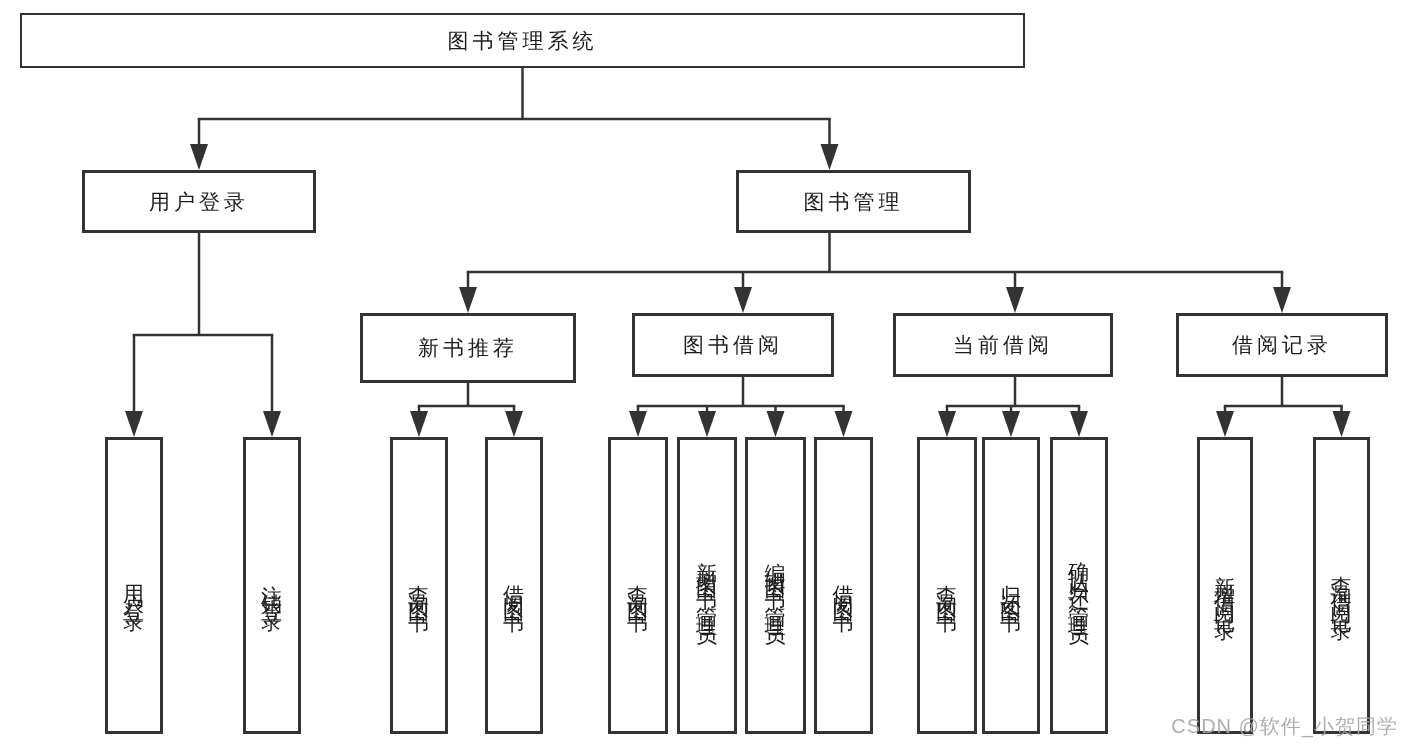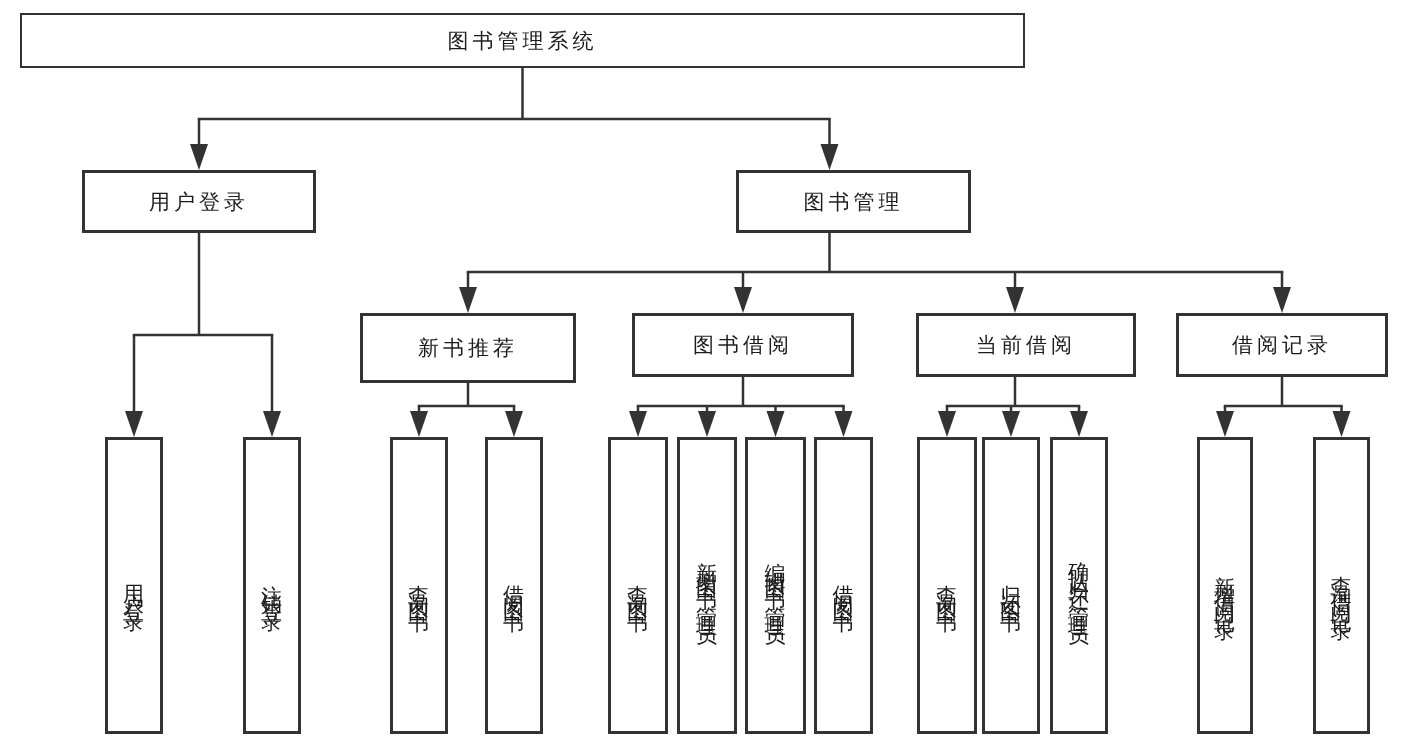--- a/index.html
+++ b/index.html
@@ -112,24 +112,24 @@
       </div>
       <div class="node horiz" style="left: 82px; top: 170px; width: 234px; height: 63px;">
         <span>用户登录</span>
       </div>
       <div class="node horiz" style="left: 736px; top: 170px; width: 235px; height: 63px;">
         <span>图书管理</span>
       </div>
       <div class="node horiz" style="left: 360px; top: 313px; width: 216px; height: 70px;">
         <span>新书推荐</span>
       </div>
-      <div class="node horiz" style="left: 632px; top: 313px; width: 222px; height: 64px;">
+      <div class="node horiz" style="left: 632px; top: 313px; width: 202px; height: 64px;">
         <span>图书借阅</span>
       </div>
-      <div class="node horiz" style="left: 916px; top: 313px; width: 220px; height: 64px;">
+      <div class="node horiz" style="left: 893px; top: 313px; width: 220px; height: 64px;">
         <span>当前借阅</span>
       </div>
       <div class="node horiz" style="left: 1176px; top: 313px; width: 212px; height: 64px;">
         <span>借阅记录</span>
       </div>
       <div class="node vert" style="left: 105px; top: 437px; width: 58px; height: 297px;">
         <span>用户登录</span>
       </div>
       <div class="node vert" style="left: 243px; top: 437px; width: 58px; height: 297px;">
         <span>注销登录</span>
@@ -161,13 +161,14 @@
       <div class="node vert" style="left: 1050px; top: 437px; width: 58px; height: 297px;">
         <span>确认归还（管理员）</span>
       </div>
       <div class="node vert" style="left: 1197px; top: 437px; width: 56px; height: 297px;">
         <span>新增借阅记录</span>
       </div>
       <div class="node vert" style="left: 1313px; top: 437px; width: 57px; height: 297px;">
         <span>查询借阅记录</span>
       </div>
     </div>
+  <div id="watermark" style="color: rgb(166, 166, 166);">CSDN @软件_小贺同学</div>
 </div>
 
 </body></html>

